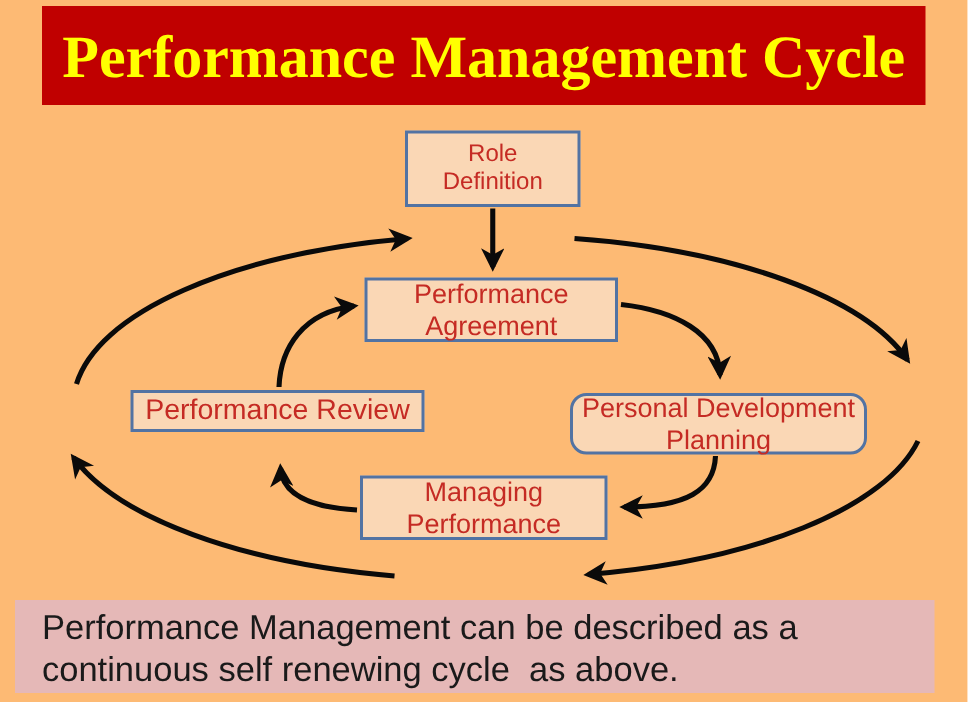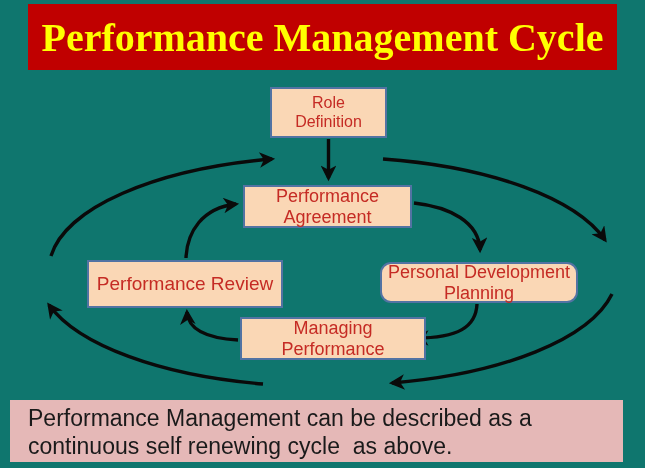--- a/index.html
+++ b/index.html
@@ -1,39 +1,39 @@
 <!DOCTYPE html>
 <html style="--title_bg: #C00000; --title_text: #FFFF00; --node_fill: #FAD7B5; --node_border: #5273A3; --node_text: #C52B24; --caption_bg: #E5B8B7; --caption_text: #1A1A1A; --arrow: #0A0A0A;"><head>
 <meta charset="utf-8">
 <style>
   html,body { margin:0; padding:0; background:#fff; }
   .slide {
-    position:relative; width:645px; height:468px; background:#0f766e;
+    position:relative; width:645px; height:468px; background:#fdba74;
     overflow:hidden; font-family:"Liberation Sans", sans-serif;
   }
   .title-bar {
     position:absolute; left:28px; top:4px; width:589px; height:66px;
     background:var(--title_bg); display:flex; align-items:center; justify-content:center;
   }
   .title-bar span {
     font-family:"Liberation Serif", serif; font-weight:bold; font-size:40px;
     color:var(--title_text); letter-spacing:0px; white-space:nowrap;
   }
   .arrows { position:absolute; left:0; top:0; width:645px; height:468px; }
   .node {
     position:absolute; box-sizing:border-box;
     background:var(--node_fill); border:2px solid var(--node_border);
     color:var(--node_text); display:flex; align-items:center; justify-content:center;
     text-align:center; white-space:pre-line; line-height:1.15;
   }
   .node-role      { left:270px; top:87px;  width:117px; height:51px; font-size:16px; }
   .node-agreement { left:243px; top:185px; width:169px; height:43px; font-size:18px; }
-  .node-review    { left:87px;  top:260px; width:196px; height:48px; font-size:19px; }
+  .node-review    { left:87px;  top:260px; width:196px; height:28px; font-size:19px; }
   .node-pdp       { left:380px; top:262px; width:198px; height:41px; font-size:18px;border-radius:11px; }
-  .node-managing  { left:240px; top:317px; width:186px; height:43px; font-size:18px; }
+  .node-managing  { left:240px; top:317px; width:165px; height:43px; font-size:18px; }
   .caption {
     position:absolute; left:10px; top:400px; width:613px; height:62px;
     background:var(--caption_bg); box-sizing:border-box; padding:5px 0 16px 18px;
   }
   .caption span {
     color:var(--caption_text); font-size:23px; line-height:1.2; white-space:pre-wrap; display:block;
   }
 </style>
 </head>
 <body>

